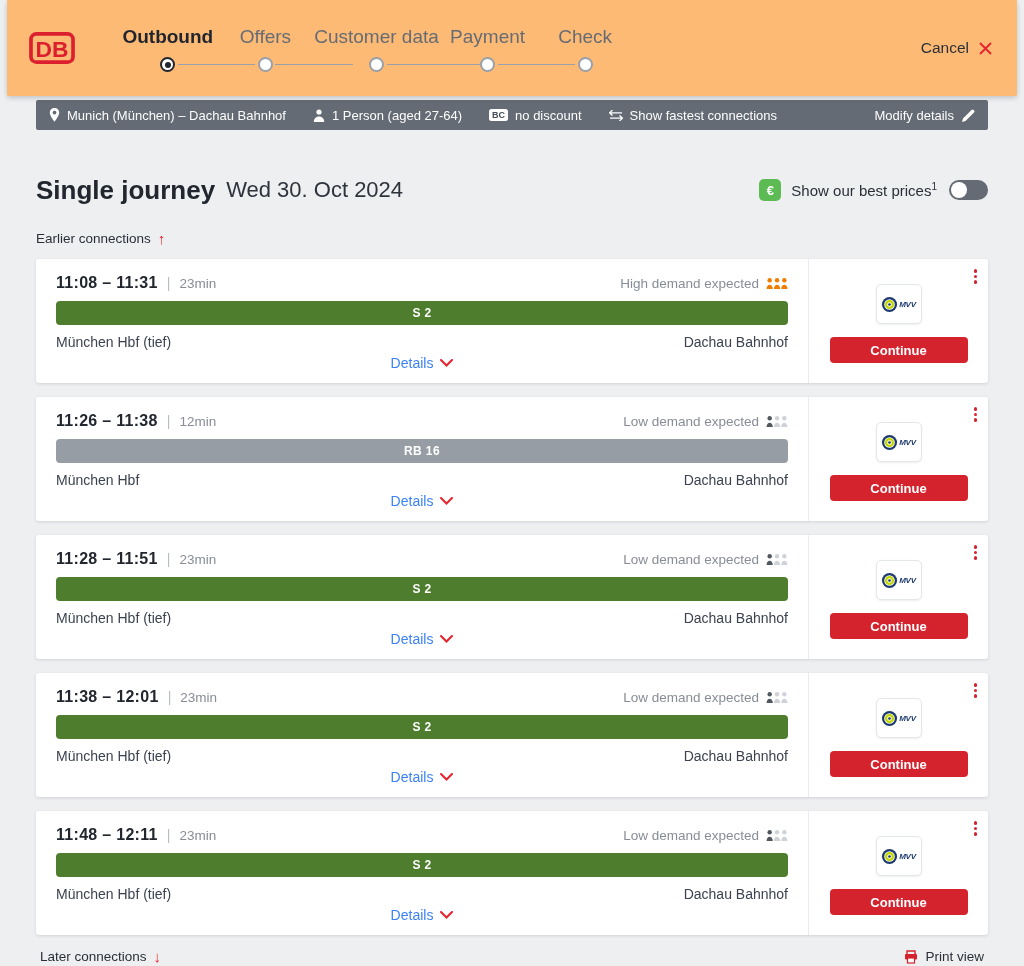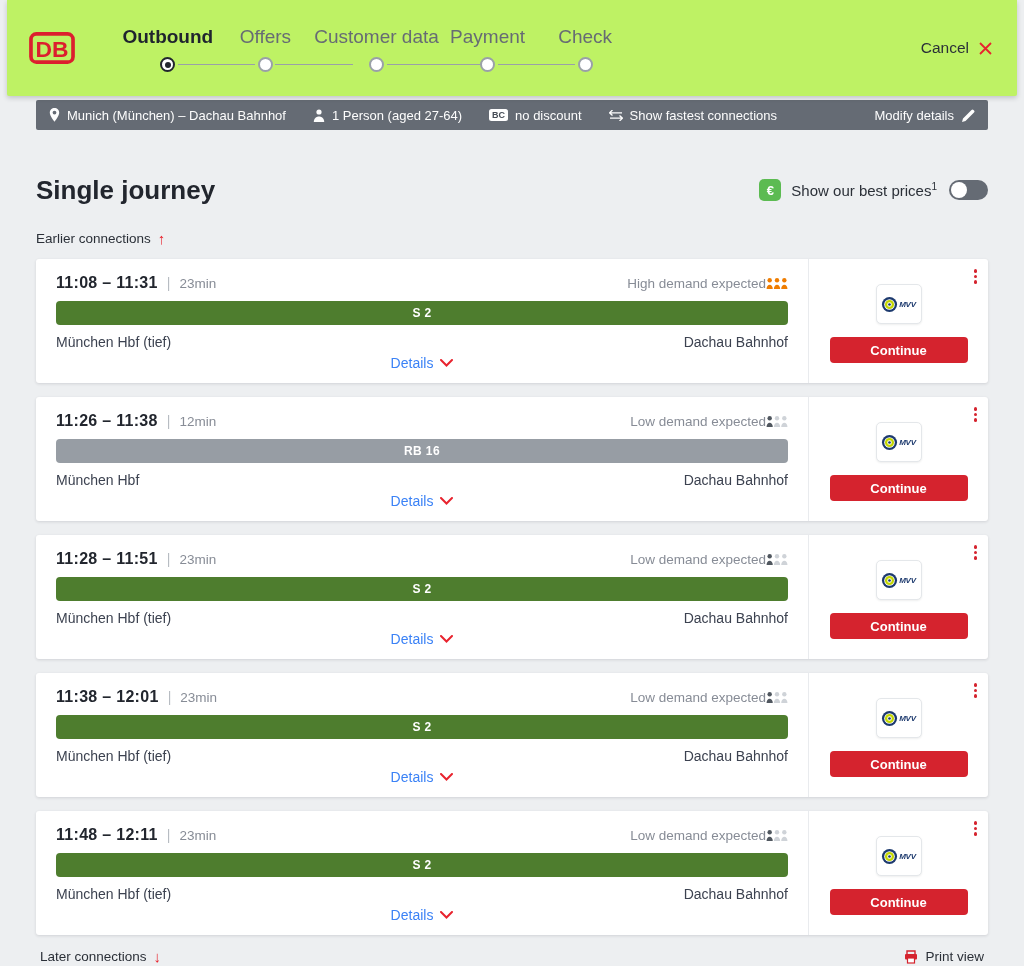--- a/index.html
+++ b/index.html
@@ -1,19 +1,19 @@
 <!DOCTYPE html>
 <html><head>
 <meta charset="utf-8">
 <style>
   * { margin:0; padding:0; box-sizing:border-box; }
   html,body { width:1024px; height:966px; background:#edeff1; font-family:"Liberation Sans", sans-serif; color:#2b3038; overflow:hidden; }
 
   
-  .header { background:#bef264; height:96px; margin:0 7px; display:flex; align-items:center; padding:0 24px 0 22px; box-shadow:0 2px 5px rgba(40,45,55,.22); position:relative; z-index:2; border-radius:0 0 2px 2px; }
+  .header { background:#fdba74; height:96px; margin:0 7px; display:flex; align-items:center; padding:0 24px 0 22px; box-shadow:0 2px 5px rgba(40,45,55,.22); position:relative; z-index:2; border-radius:0 0 2px 2px; }
   .db-logo { width:46px; height:32px; flex:0 0 auto; }
   .stepper { display:flex; width:515px; margin-left:44px; margin-top:2px; }
   .step { flex:1; display:flex; flex-direction:column; align-items:center; position:relative; cursor:pointer; }
   .step-label { font-size:19px; color:#666b74; margin-bottom:9px; white-space:nowrap; }
   .step.active .step-label { color:#1f242e; font-weight:700; }
   .step-circle { width:15px; height:15px; border-radius:50%; border:2px solid #9aa0a8; background:#fff; position:relative; z-index:1; }
   .step.active .step-circle { border-color:#22262e; }
   .step.active .step-circle::after { content:''; position:absolute; inset:2.5px; border-radius:50%; background:#22262e; }
   .step:not(:last-child)::before { content:''; position:absolute; bottom:7px; left:calc(50% + 10px); width:calc(100% - 20px); height:1.5px; background:#9aa0a8; }
   .cancel { margin-left:auto; display:flex; align-items:center; gap:9px; font-size:15.5px; color:#2b3038; cursor:pointer; }
@@ -38,21 +38,21 @@
   .red-arrow { color:#e8232e; font-size:15px; font-weight:700; }
 
   
   .cards { margin:12px 36px 0; display:flex; flex-direction:column; gap:14px; }
   .card { background:#fff; border-radius:3px; box-shadow:0 1px 3px rgba(40,45,55,.14); display:flex; height:124px; }
   .card-main { flex:1; padding:15px 20px 8px; display:flex; flex-direction:column; }
   .row1 { display:flex; align-items:baseline; }
   .times { font-size:16px; font-weight:700; color:#22262e; letter-spacing:.3px; }
   .rsep { color:#b7bcc2; margin:0 9px; font-size:14px; }
   .duration { font-size:13.5px; color:#878c96; }
-  .demand { margin-left:auto; font-size:13.5px; color:#878c96; display:flex; align-items:center; }
+  .demand { margin-left:auto; font-size:13.5px; color:#878c96; display:flex; align-items:center; gap:7px; }
   .demand-icon.high .p { fill:#ef7d00; }
   .demand-icon.low .p-first { fill:#50575f; }
   .demand-icon.low .p-rest { fill:#cfd3d8; }
   .train-bar { margin-top:9px; height:24px; border-radius:4px; color:#fff; font-size:12px; font-weight:700; display:flex; align-items:center; justify-content:center; letter-spacing:.4px; }
   .stations { margin-top:9px; display:flex; justify-content:space-between; font-size:14px; color:#3c4250; }
   .details-btn { margin-top:5px; align-self:center; font-size:14px; color:#3b82f6; display:flex; gap:7px; align-items:center; cursor:pointer; }
   .card-side { width:180px; border-left:1px solid #e9ebee; position:relative; display:flex; flex-direction:column; align-items:center; padding-top:17px; }
   .kebab { position:absolute; top:8px; right:9px; display:flex; flex-direction:column; gap:2px; cursor:pointer; padding:2px; }
   .kebab i { width:3.5px; height:3.5px; border-radius:50%; background:#d5232e; }
   .operator-tile { width:46px; height:40px; background:#fff; border:1px solid #e4e7ea; border-radius:5px; box-shadow:0 1px 2px rgba(40,45,55,.08); display:flex; align-items:center; justify-content:center; gap:1px;margin-top:8px; }
@@ -131,20 +131,21 @@
   <div class="modify">
     <span>Modify details</span>
     <svg width="13" height="13" viewBox="0 0 13 13">
         <path d="M0 13 L1 9.5 L9.5 1 A1.4 1.4 0 0 1 11.5 1 L12 1.5 A1.4 1.4 0 0 1 12 3.5 L3.5 12 Z" fill="#fdfdfd"></path>
       </svg>
   </div>
 </div>
 
 <div class="title-row">
   <h1>Single journey</h1>
+  <span class="date">Wed 30. Oct 2024</span>
   <div class="best-prices">
     <span class="euro-badge">€</span>
     <span><span>Show our best prices</span><sup>1</sup></span>
     <div class="toggle">
         <div class="knob"></div>
       </div>
   </div>
 </div>
 
 <div class="pager-link">

